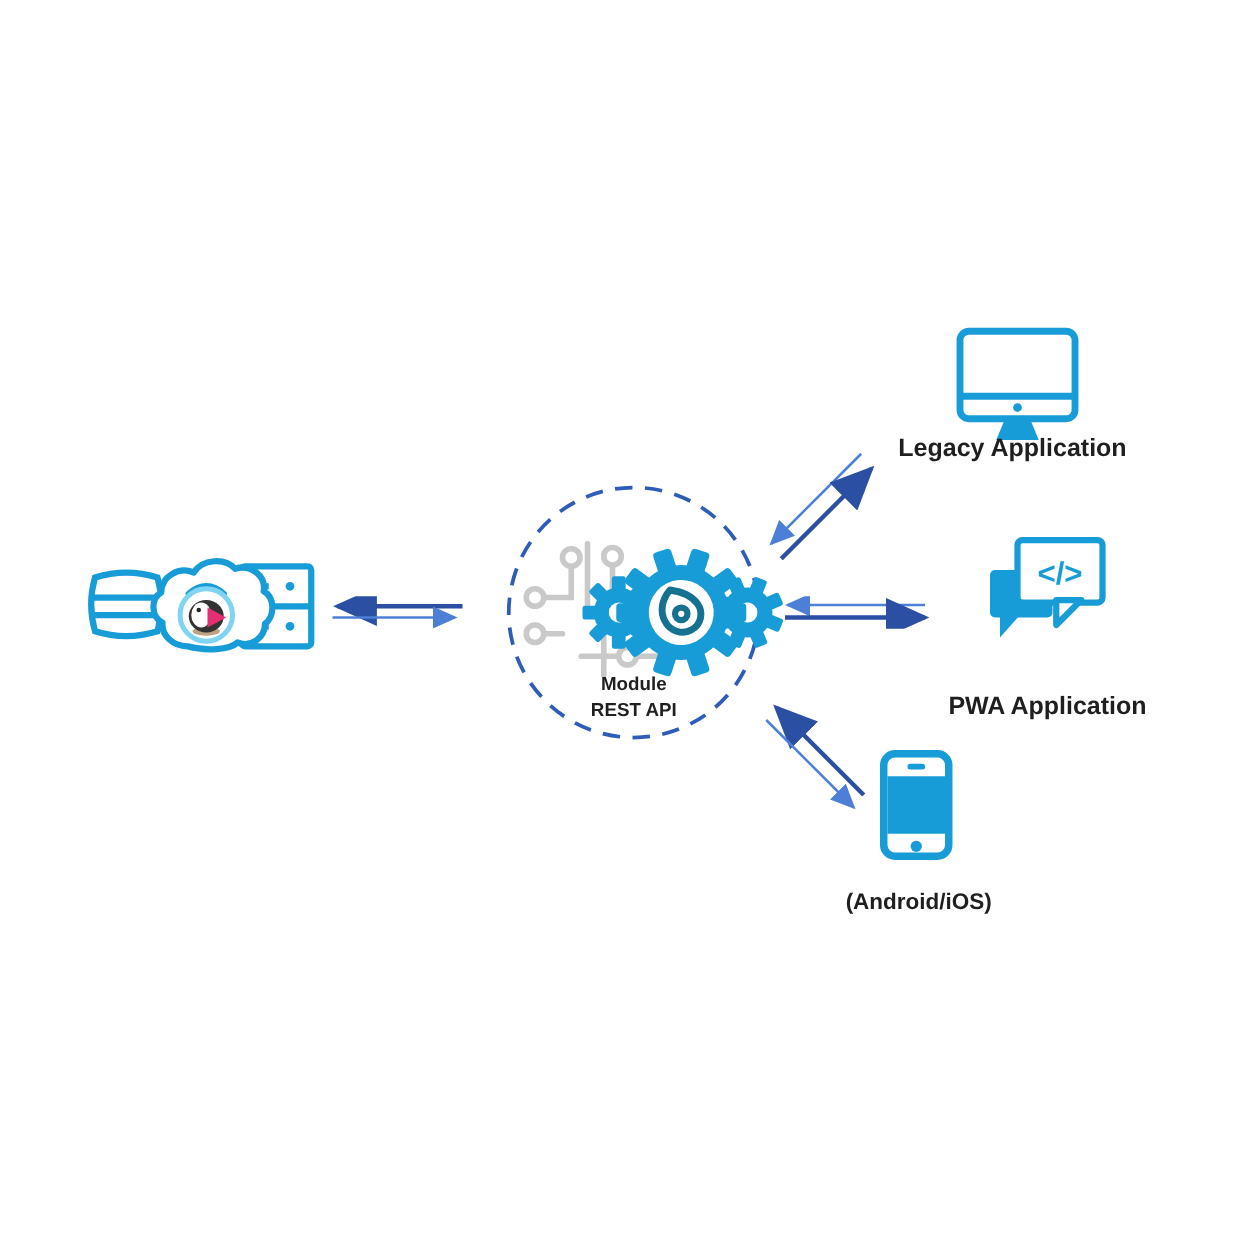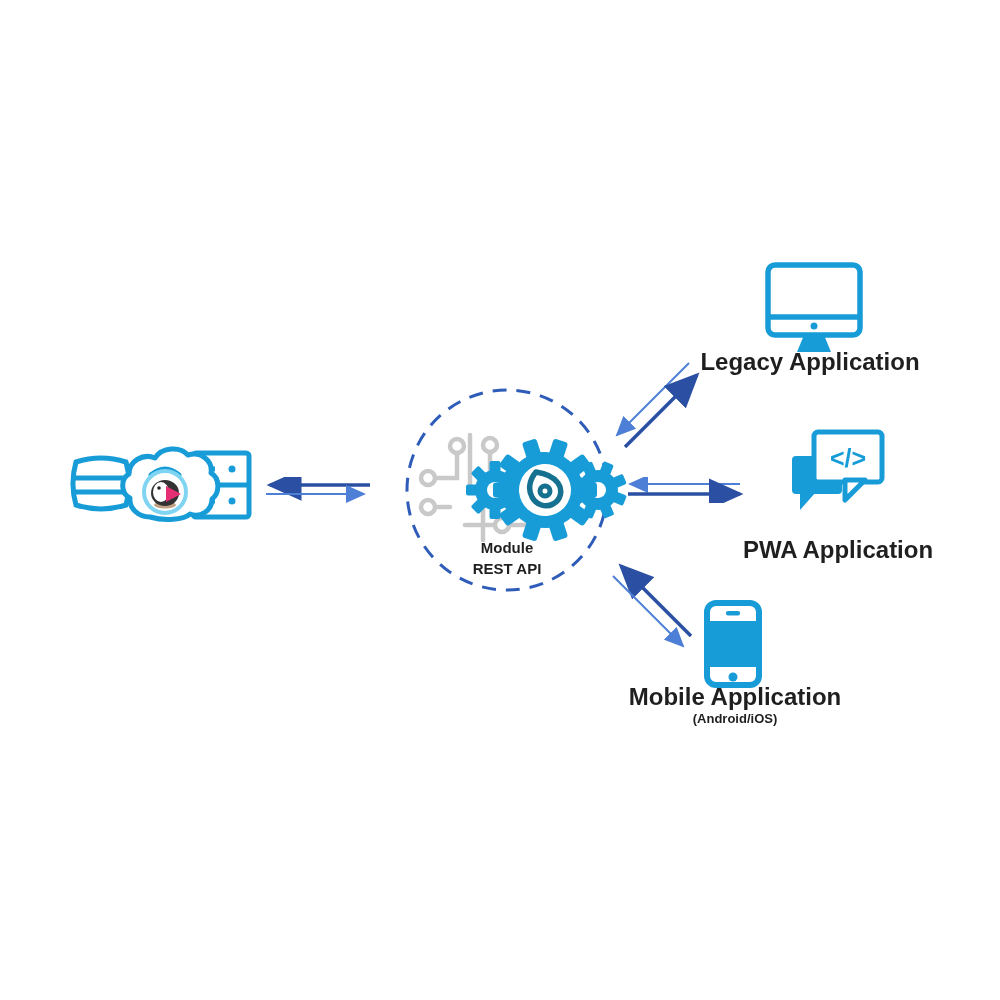--- a/index.html
+++ b/index.html
@@ -5,22 +5,22 @@
   html,body{margin:0;padding:0;background:#fff;}
   #canvas{
     position:relative;width:1000px;height:1000px;background:#fff;overflow:hidden;
     font-family:"Liberation Sans",sans-serif;
   }
   .abs{position:absolute;}
   .node-label{
     position:absolute;text-align:center;font-weight:bold;color:var(--text-dark,#1f1f1f);
     letter-spacing:0px;line-height:1.18;
   }
-  .lbl-main{font-size:24px;}
-  .lbl-sub{font-size:13px;}
+  .lbl-main{font-size:20px;}
+  .lbl-sub{font-size:18px;}
   .hub-label{font-size:15px;line-height:21px;}
   
   .s-blue{stroke:var(--icon-blue,#189CD8);fill:none;}
   .f-blue{fill:var(--icon-blue,#189CD8);stroke:none;}
   .fw-sblue{fill:#fff;stroke:var(--icon-blue,#189CD8);}
   .s-gray{stroke:var(--circuit-gray,#C9C9C9);fill:none;}
   .fw-sgray{fill:#fff;stroke:var(--circuit-gray,#C9C9C9);}
   .s-dash{stroke:var(--hub-dash,#2E5CB8);fill:none;}
   .s-teal{stroke:var(--logo-teal,#16708F);fill:none;}
   .l-dark{stroke:var(--arrow-dark,#2B4FA3);}
@@ -180,29 +180,28 @@
     <g>
       <rect class="f-blue" x="6" y="30" width="50" height="38" rx="4"></rect>
       <polygon class="f-blue" points="14,66 30,66 14,84"></polygon>
     </g>
     <g>
       <rect class="fw-sblue" stroke-width="5" x="28" y="6" width="68" height="50" rx="4"></rect>
       <polygon class="fw-sblue" stroke-width="5" stroke-linejoin="round" points="59,54 79,54 59,74"></polygon>
       <text class="glyph-code f-blue" x="62" y="41" text-anchor="middle">&lt;/&gt;</text>
     </g>
   </svg>
-  <div class="node-label lbl-main" style="left:728px;top:536px;width:220px">PWA Application</div>
+  <div class="node-label lbl-main" style="left:728px;top:554px;width:220px">PWA Application</div>
 
   <svg class="abs" style="left:603px;top:556px" width="110" height="100" viewBox="0 0 110 100">
     <line class="l-dark" stroke-width="3.5" x1="88" y1="80" x2="18" y2="10" marker-end="url(#ah-dark)"></line>
     <line class="l-light" stroke-width="2" x1="10" y1="20" x2="80" y2="90" marker-end="url(#ah-light)"></line>
   </svg>
 
   <svg class="abs" style="left:702px;top:598px" width="62" height="92" viewBox="0 0 62 92">
     <rect class="fw-sblue" stroke-width="6" x="5" y="5" width="52" height="82" rx="9"></rect>
     <rect class="f-blue" x="24" y="13" width="14" height="4.5" rx="2"></rect>
     <rect class="f-blue" x="8" y="23" width="46" height="46"></rect>
     <circle class="f-blue" cx="31" cy="79" r="4.5"></circle>
   </svg>
-  <div class="node-label lbl-main" style="left:618px;top:683px;width:234px">Mobile Application</div>
   <div class="node-label lbl-sub" style="left:618px;top:711px;width:234px">(Android/iOS)</div>
 
 </div>
 
 </body></html>

